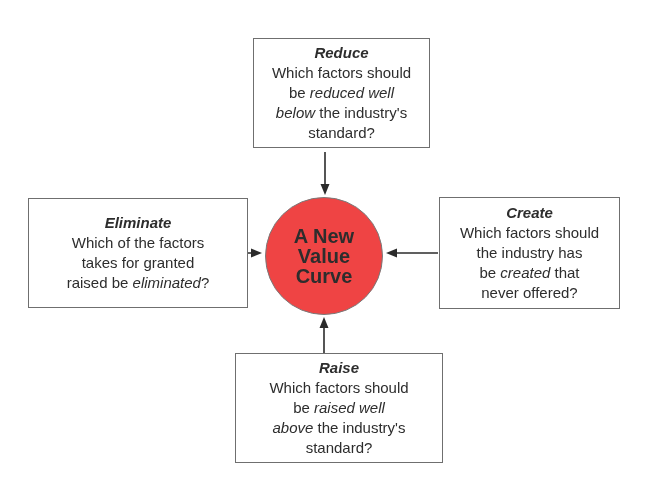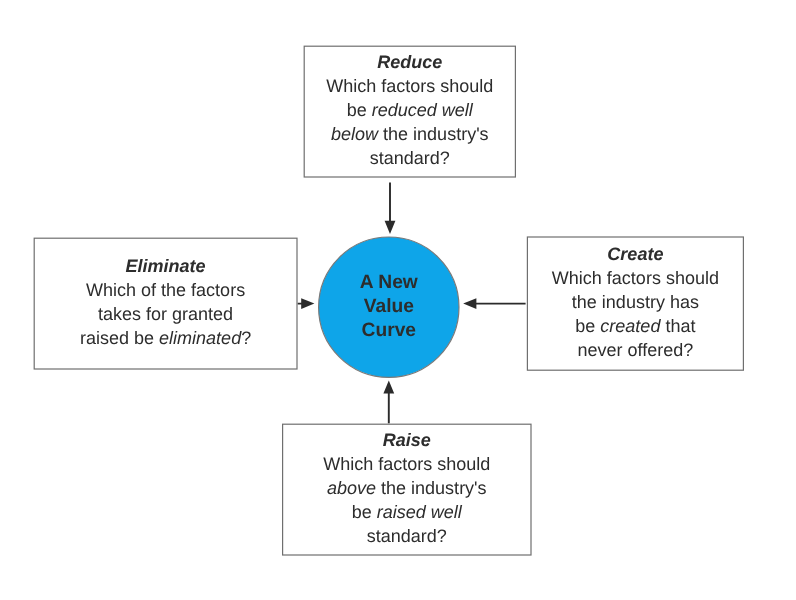--- a/index.html
+++ b/index.html
@@ -48,27 +48,27 @@
   .box-raise    { left: 235px; top: 353px; width: 208px; height: 110px; }
   .center-circle {
     position: absolute;
     left: 265px;
     top: 197px;
     width: 118px;
     height: 118px;
     box-sizing: border-box;
     border: 1.5px solid #7a7a7a;
     border-radius: 50%;
-    background: #0ea5e9;
+    background: #ef4444;
     display: flex;
     flex-direction: column;
     justify-content: center;
     align-items: center;
     text-align: center;
-    font-size: 16px;
+    font-size: 20px;
     line-height: 20px;
     font-weight: bold;
   }
 </style>
 </head>
 <body>
 
 <div class="canvas">
 
   <svg class="arrows-layer" viewBox="0 0 663 500" xmlns="http://www.w3.org/2000/svg">
@@ -118,22 +118,22 @@
         <div class="line"><span>the industry has</span></div>
         <div class="line"><span>be </span><em>created</em><span> that</span></div>
         <div class="line"><span>never offered?</span></div>
       </div>
   </div>
 
   <div class="fbox box-raise">
     <div class="box-title">Raise</div>
     <div class="box-body">
         <div class="line"><span>Which factors should</span></div>
+        <div class="line"><span>be </span><em>raised well</em></div>
         <div class="line"><em>above</em><span> the industry's</span></div>
-        <div class="line"><span>be </span><em>raised well</em></div>
         <div class="line"><span>standard?</span></div>
       </div>
   </div>
 
   <div class="center-circle">
     <div>A New</div>
     <div>Value</div>
     <div>Curve</div>
   </div>
 

